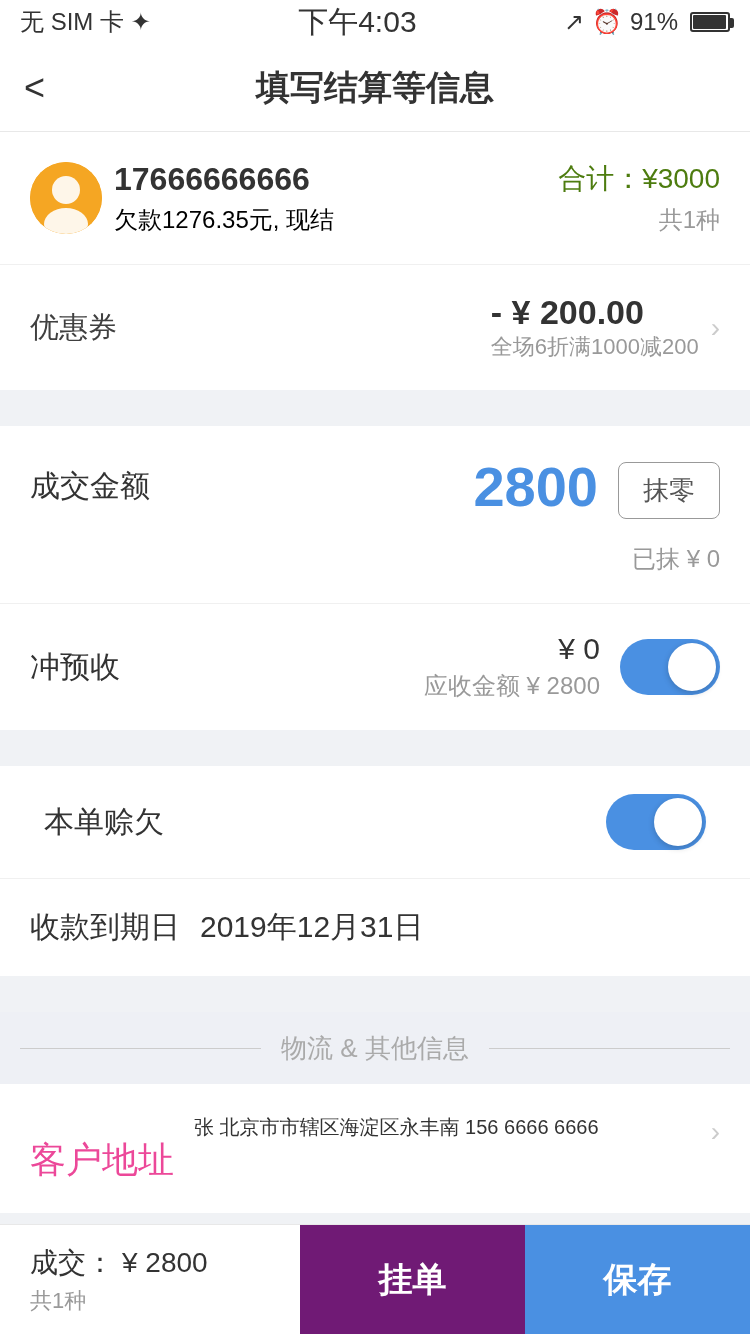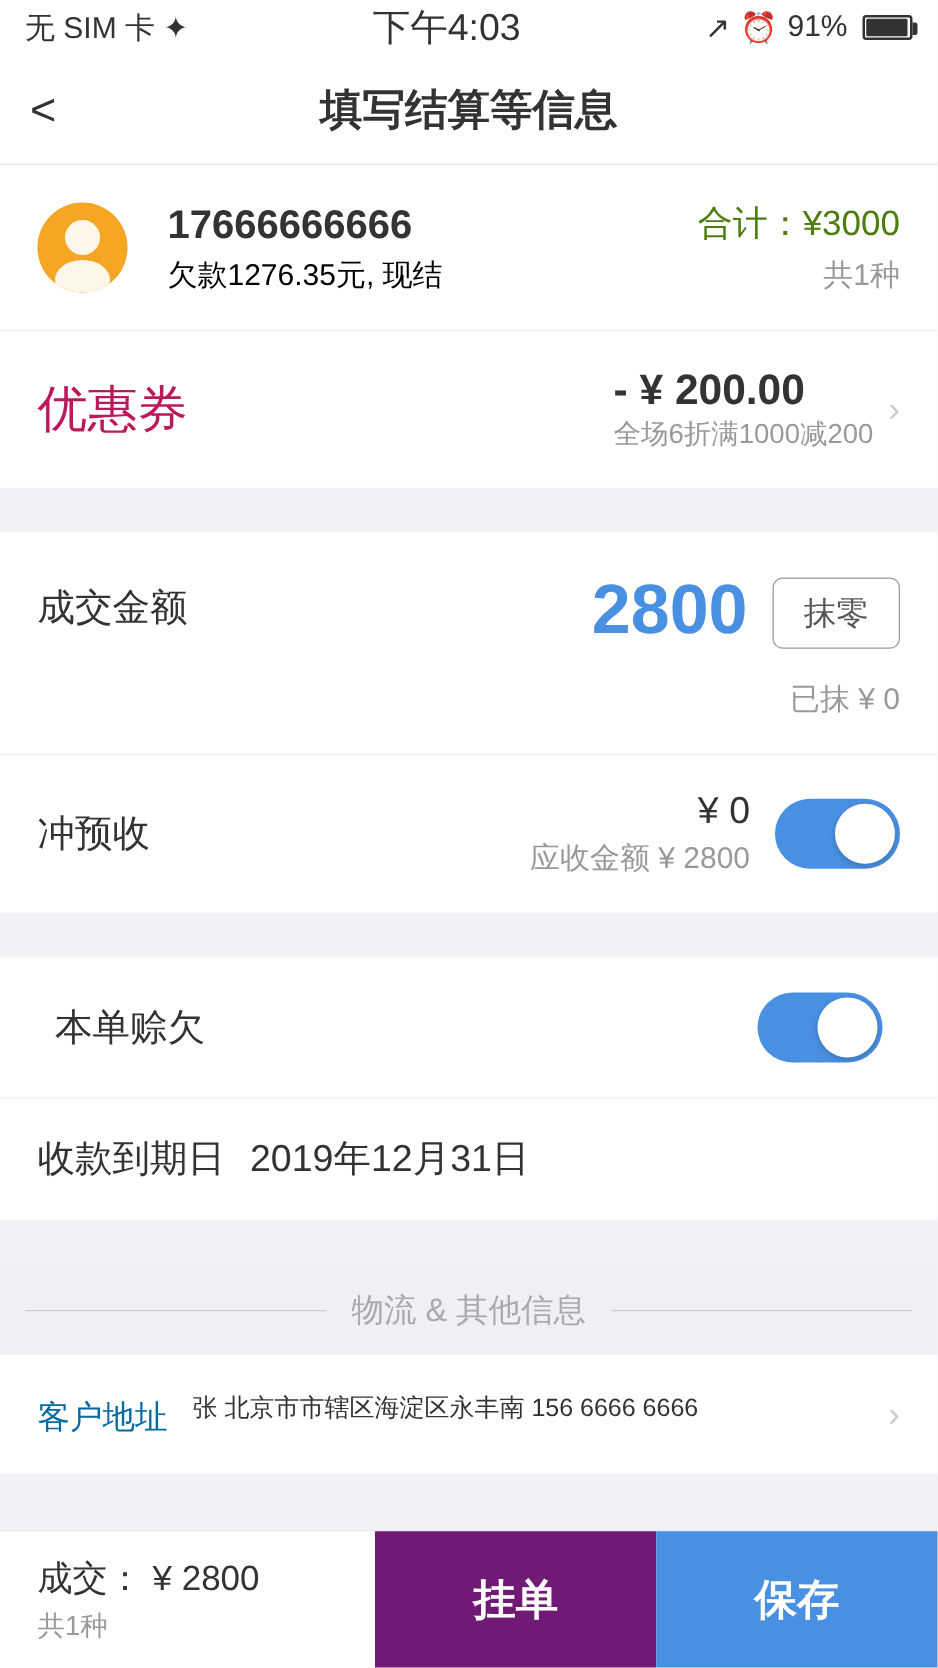--- a/index.html
+++ b/index.html
@@ -92,21 +92,21 @@
     .user-info-row {
       display: flex;
       align-items: center;
       justify-content: space-between;
       padding: 28px 30px;
       background: #fff;
     }
     .user-left {
       display: flex;
       align-items: center;
-      gap: 32px;
+      gap: 12px;
     }
     .avatar {
       width: 72px; height: 72px;
       border-radius: 50%;
       background: #f5a623;
       display: flex; align-items: center; justify-content: center;
       overflow: hidden;
     }
     .user-phone {
       font-size: 32px;
@@ -134,22 +134,22 @@
     
     .coupon-row {
       display: flex;
       align-items: center;
       justify-content: space-between;
       padding: 28px 30px;
       background: #fff;
       border-top: 1px solid #f0f0f0;
     }
     .coupon-label {
-      font-size: 40px;
-      color: #be185d;
+      font-size: 29px;
+      color: #404040;
     }
     .coupon-right {
       display: flex;
       align-items: center;
       gap: 12px;
     }
     .coupon-discount {
       font-size: 34px;
       font-weight: 600;
       color: #333;
@@ -320,25 +320,26 @@
 
     
     .address-section {
       background: #fff;
       padding: 28px 30px;
       display: flex;
       align-items: flex-start;
       justify-content: space-between;
     }
     .address-label {
-      font-size: 26px;
-      color: #0369a1;
+      font-size: 36px;
+      color: #ec4899;
       flex-shrink: 0;
       margin-right: 20px;
       padding-top: 4px;
+      margin-top: 20px;
     }
     .address-value {
       font-size: 20px;
       color: #333;
       flex: 1;
       line-height: 1.5;
     }
 
     
     .bottom-area {

